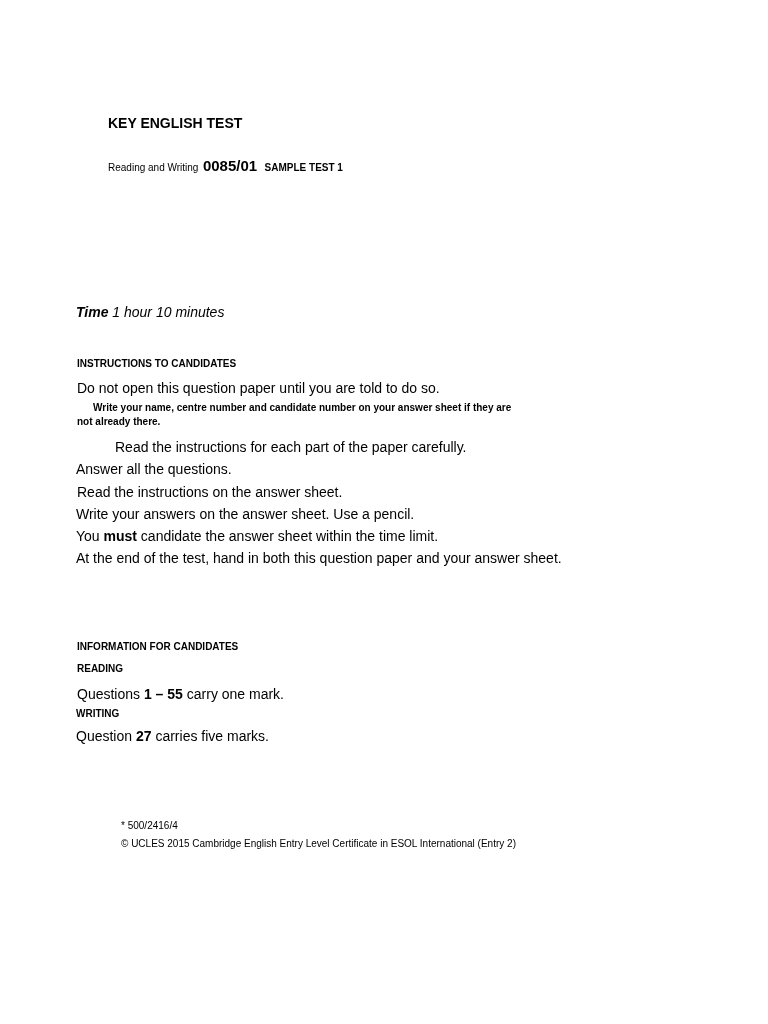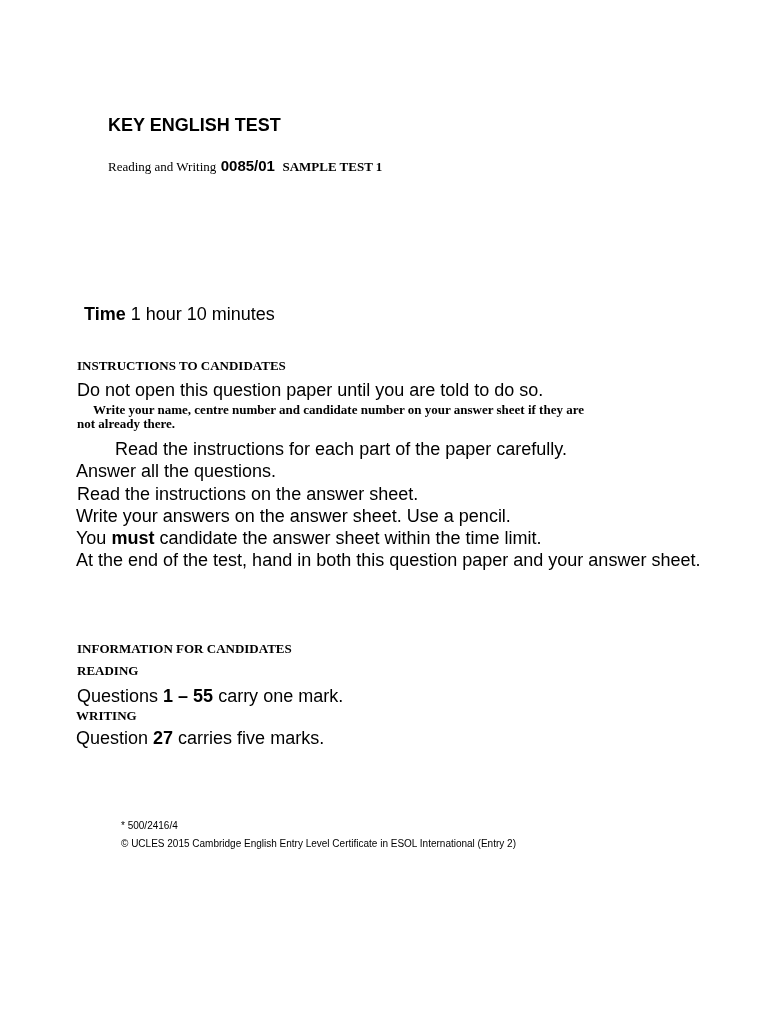--- a/index.html
+++ b/index.html
@@ -1,37 +1,37 @@
 <!DOCTYPE html>
 <html><head>
   <meta charset="utf-8">
   <style>
     html, body { margin: 0; padding: 0; background: #ffffff; }
     body { width: 768px; height: 1024px; position: relative; overflow: hidden;
            font-family: "Liberation Sans", sans-serif; color: #000; }
     .abs { position: absolute; white-space: nowrap; }
     .b { font-weight: bold; }
-    .t13 { font-size: 13px; font-family: Liberation Serif, serif; }
-    .t14 { font-size: 18px; }
+    .t13 { font-size: 10px; }
+    .t14 { font-size: 14px; }
     .t10 { font-size: 10px; margin-left: 45px; }
   </style>
 </head>
 <body>
 
 <div>
 
   <div class="abs b t14" style="left:108px; top:115px;">KEY ENGLISH TEST</div>
 
   <div class="abs" style="left:108px; top:157px;">
     <span class="t13">Reading and Writing</span>
     <span class="b" style="font-size:15px;">0085/01</span>
     <span class="b t13" style="margin-left:3px;">SAMPLE TEST 1</span>
   </div>
 
-  <div class="abs t14" style="left:84px; top:304px;">
+  <div class="abs t14" style="left:76px; top:304px;font-style:italic;">
     <span class="b">Time</span>
     <span>1 hour 10 minutes</span>
   </div>
 
   <div class="abs b t13" style="left:77px; top:358px;">INSTRUCTIONS TO CANDIDATES</div>
   <div class="abs t14" style="left:77px; top:380px;">Do not open this question paper until you are told to do so.</div>
   <div class="abs b t13" style="left:77px; top:402px;margin-left:16px;">Write your name, centre number and candidate number on your answer sheet if they are</div>
   <div class="abs b t13" style="left:77px; top:416px;">not already there.</div>
   <div class="abs t14" style="left:77px; top:439px;margin-left:38px;">Read the instructions for each part of the paper carefully.</div>
   <div class="abs t14" style="left:76px; top:461px;">Answer all the questions.</div>

